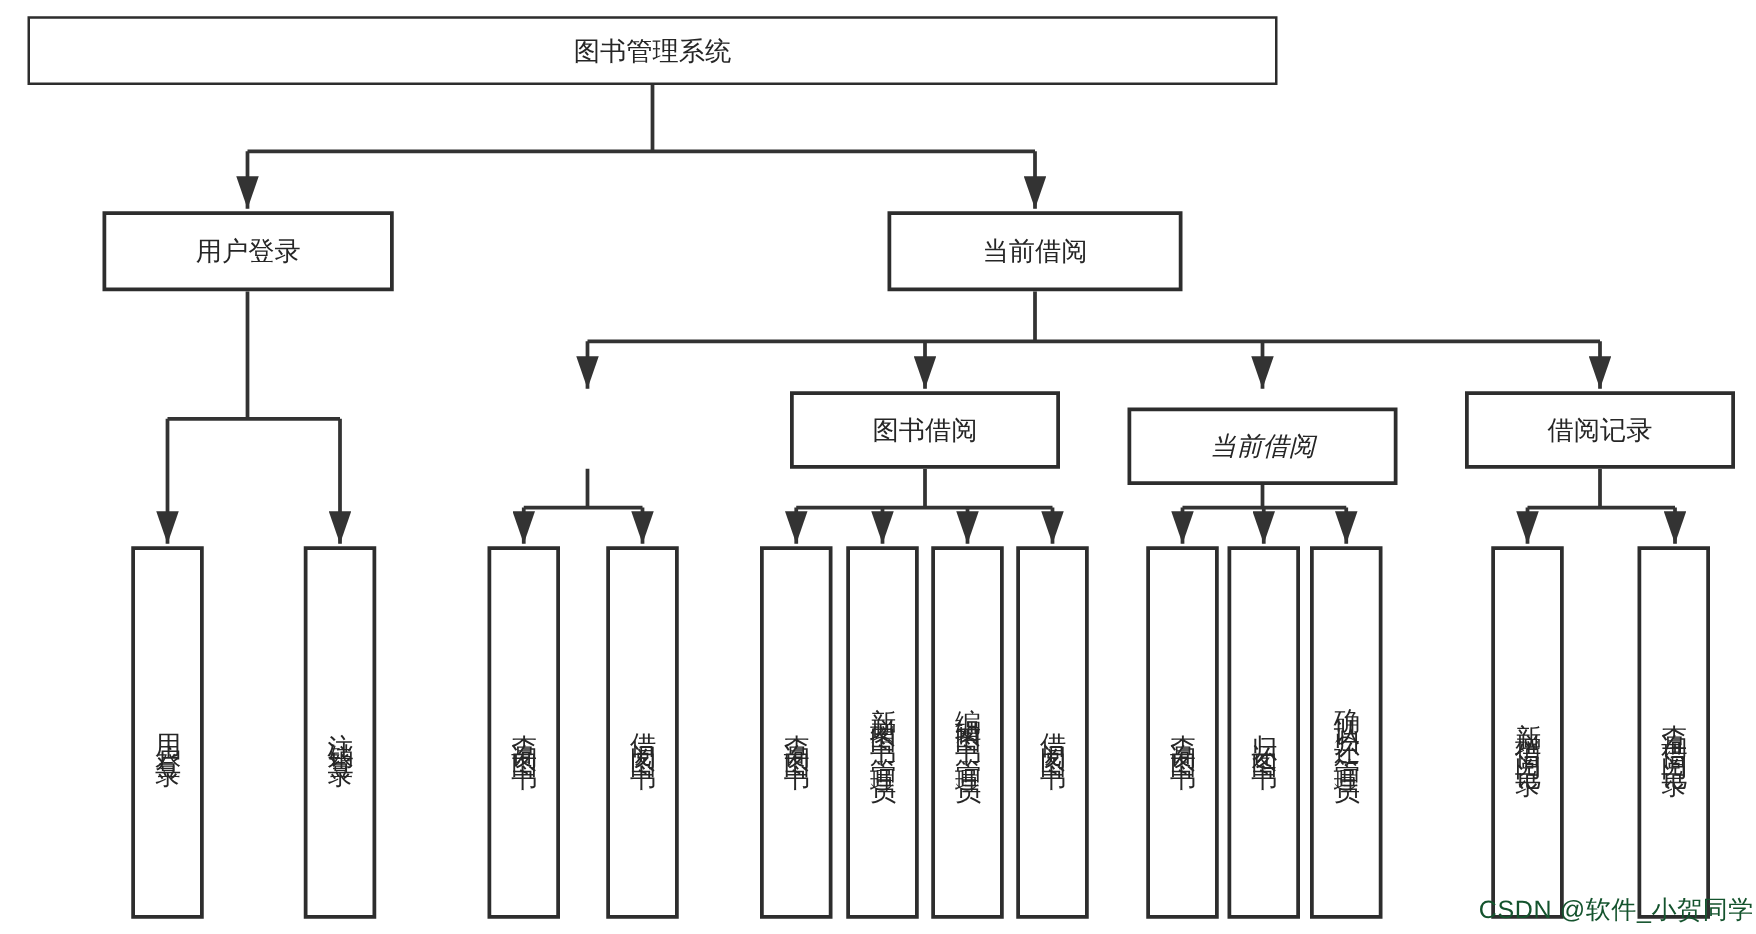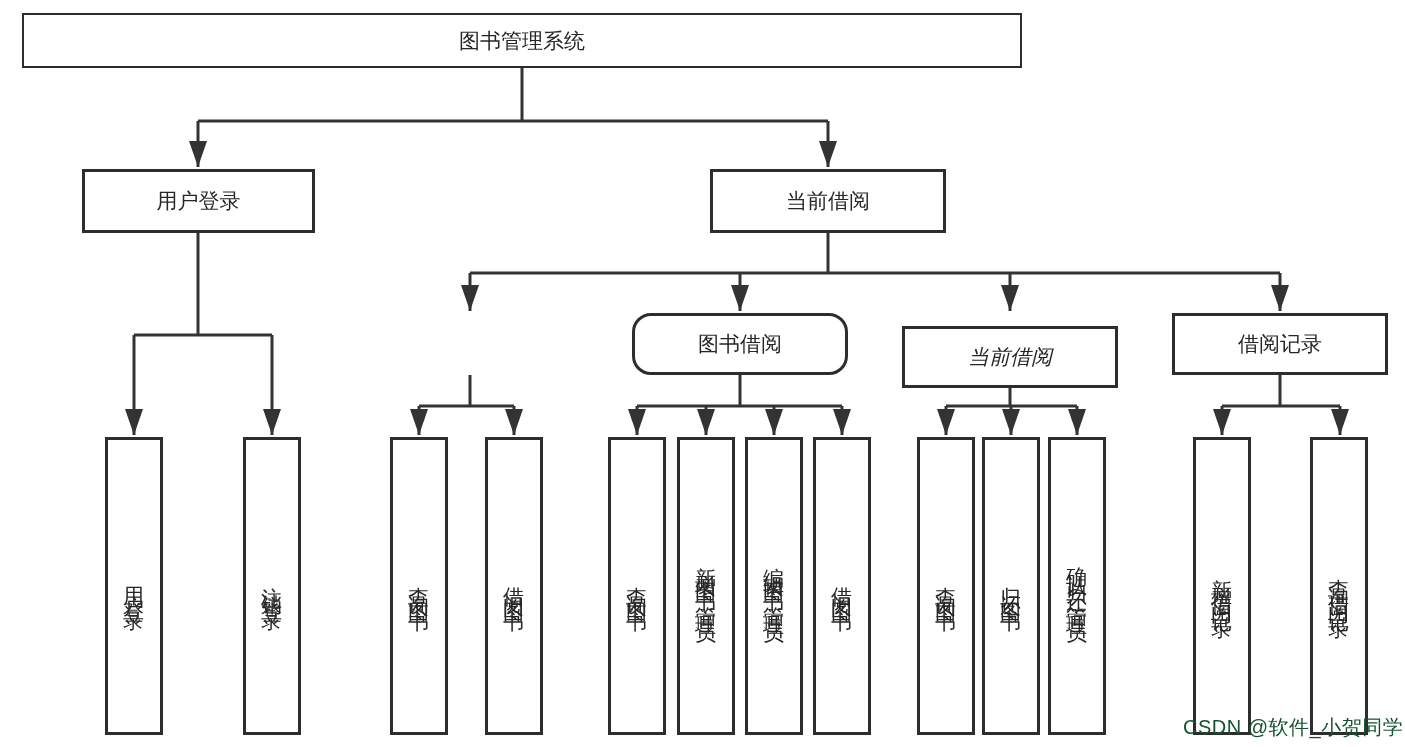--- a/index.html
+++ b/index.html
@@ -40,21 +40,21 @@
     white-space: nowrap;
     line-height: 1;
   }
   
   .root  { left: 22px;  top: 13px;  width: 1000px; height: 55px; }
   
   .n-login { left: 82px;  top: 169px; width: 233px; height: 64px; }
   .n-mgmt  { left: 710px; top: 169px; width: 236px; height: 64px; }
   
   .n-rec  { left: 362px;  top: 313px; width: 216px; height: 62px; }
-  .n-bor  { left: 632px;  top: 313px; width: 216px; height: 62px; border-radius: 19px; }
+  .n-bor  { left: 632px;  top: 313px; width: 216px; height: 62px; }
   .n-cur  { left: 902px;  top: 326px; width: 216px; height: 62px; font-style: italic; }
   .n-his  { left: 1172px; top: 313px; width: 216px; height: 62px; }
   
   .leaf { top: 437px; width: 58px; height: 298px; }
   .lf1  { left: 105px; }
   .lf2  { left: 243px; }
   .lf3  { left: 390px; }
   .lf4  { left: 485px; }
   .lf5  { left: 608px; }
   .lf6  { left: 677px; }

